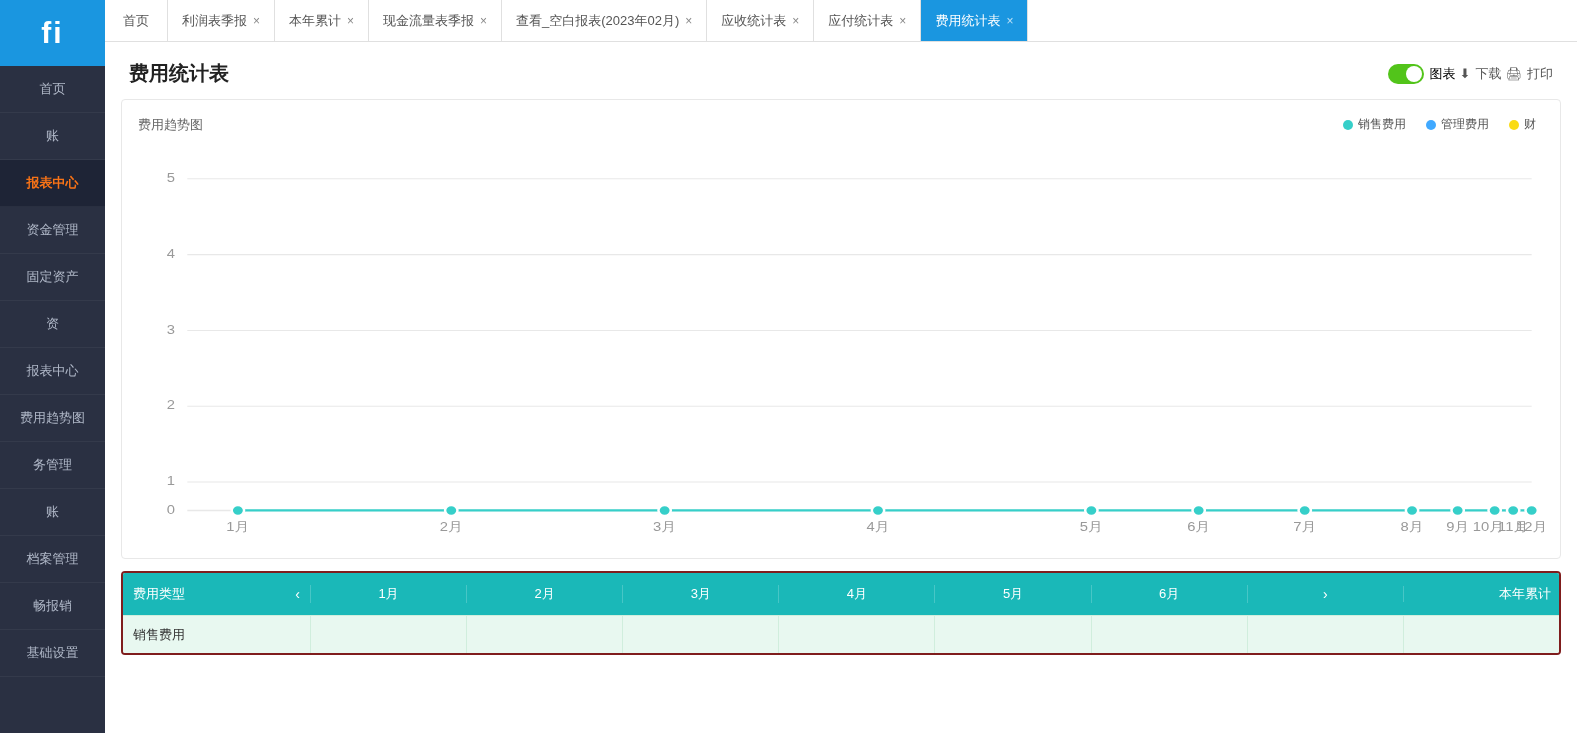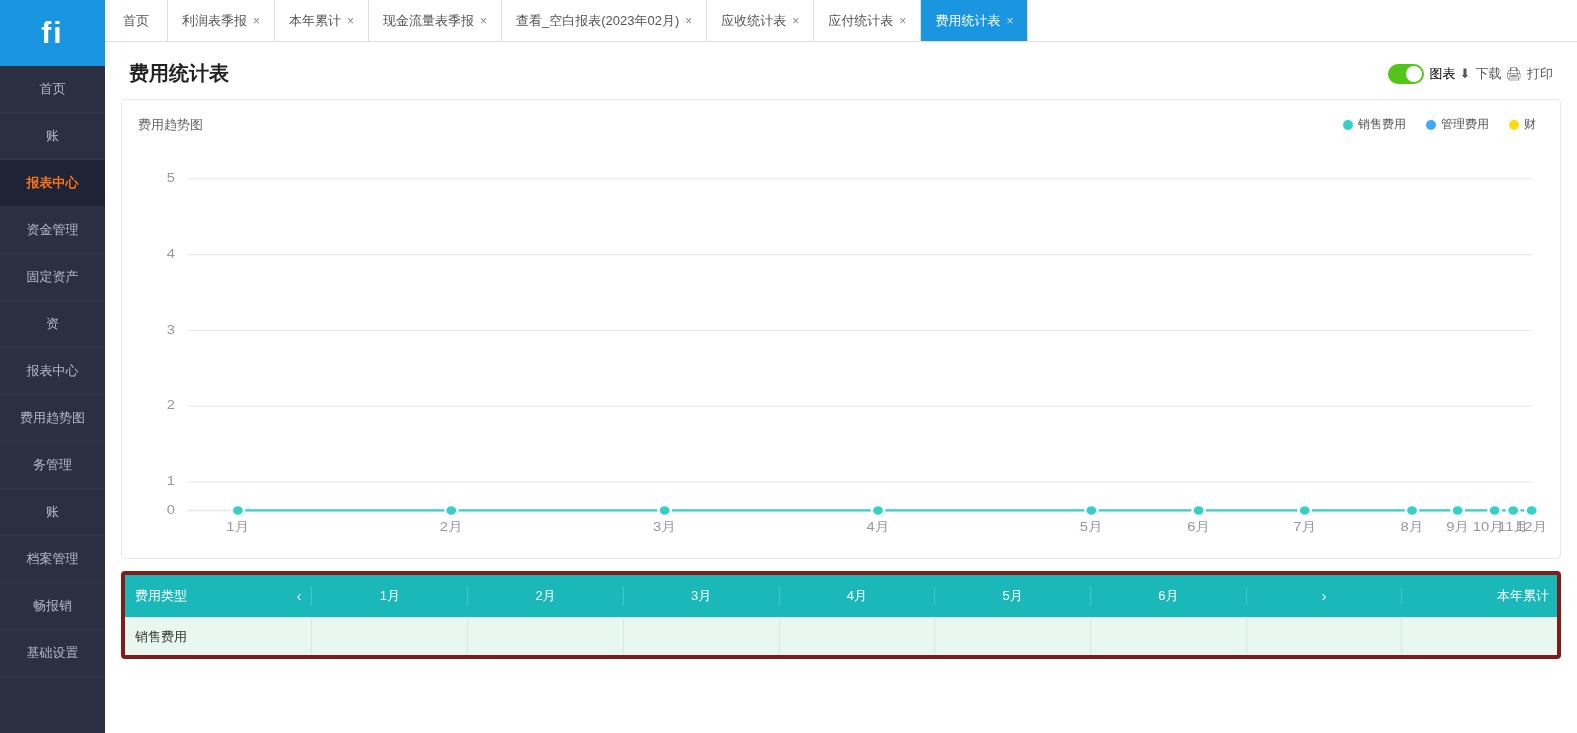--- a/index.html
+++ b/index.html
@@ -176,21 +176,21 @@
 
     
     .chart-svg-wrapper {
       position: relative;
       width: 100%;
     }
 
     
     .table-section {
       margin: 0 16px 16px 16px;
-      border: 4px solid #7f1d1d;
+      border: 2px solid #7f1d1d;
       border-radius: 4px;
       overflow: hidden;
     }
     .table-header-row {
       display: flex;
       background: #1ab8b8;
       color: white;
       font-size: 13px;
       height: 42px;
       align-items: center;

